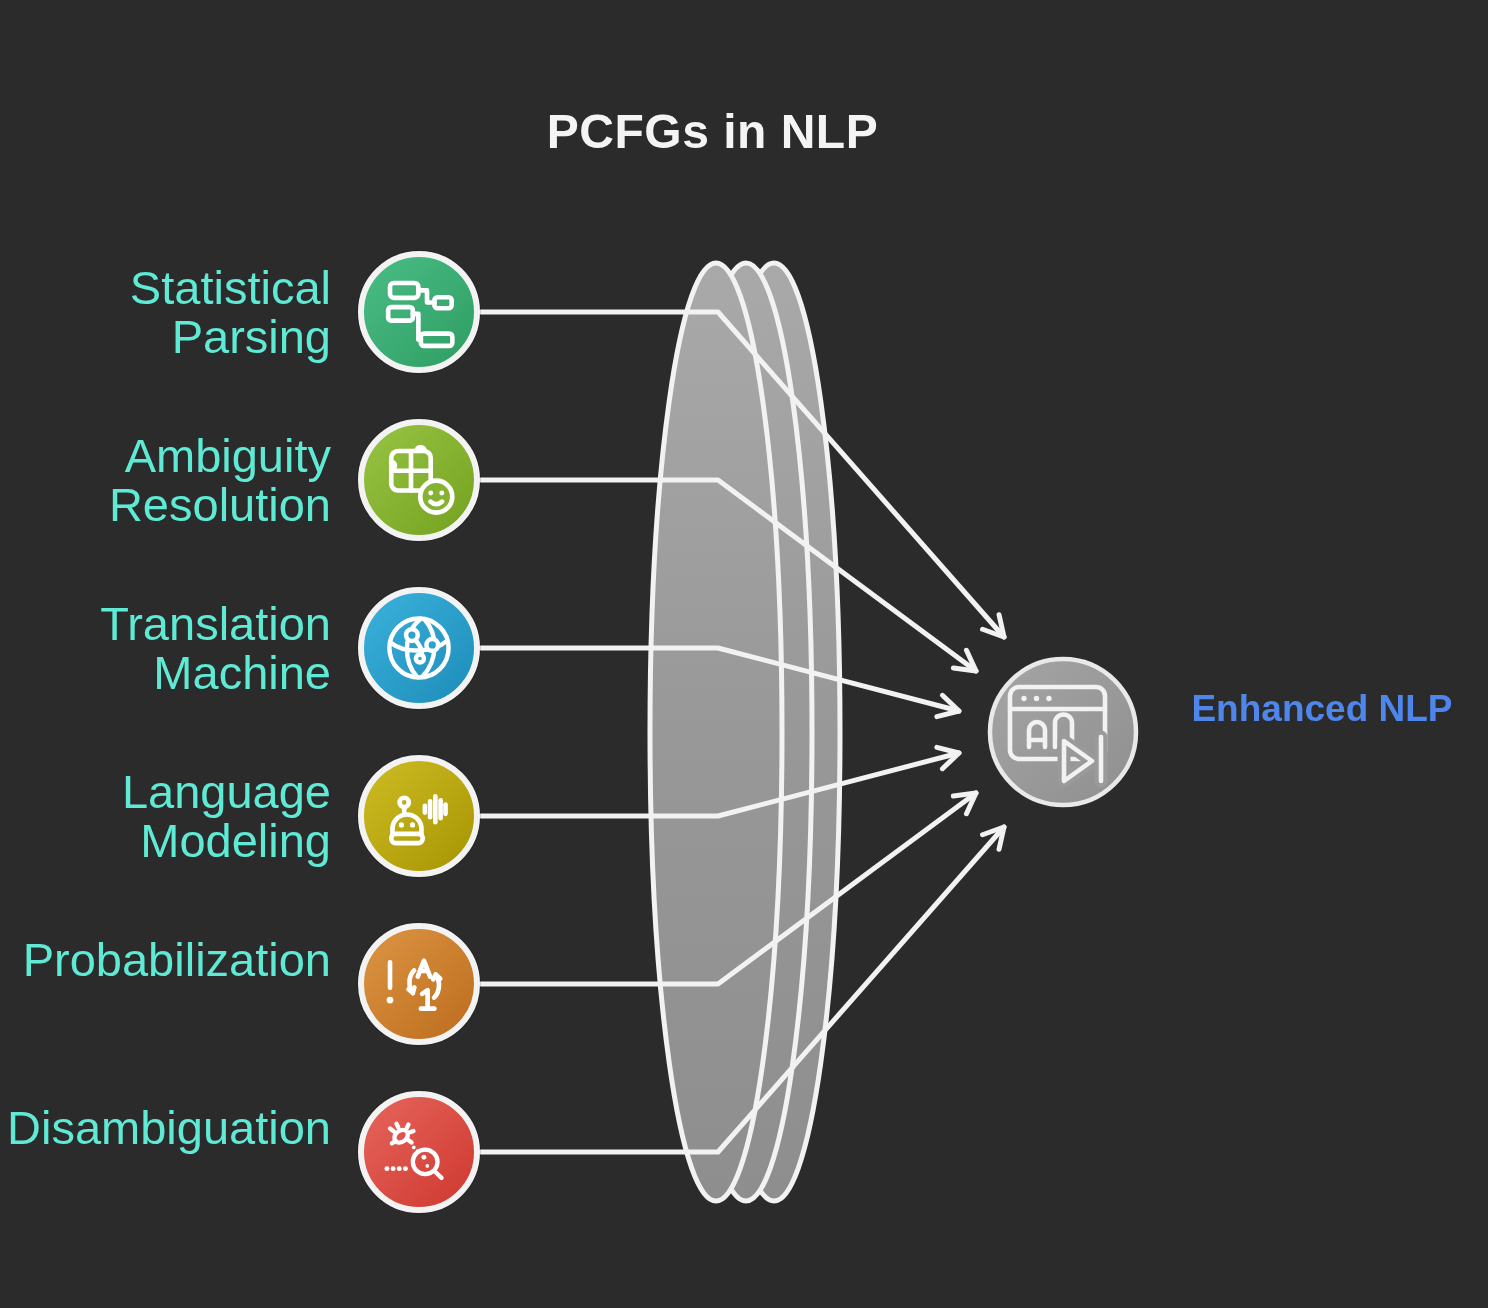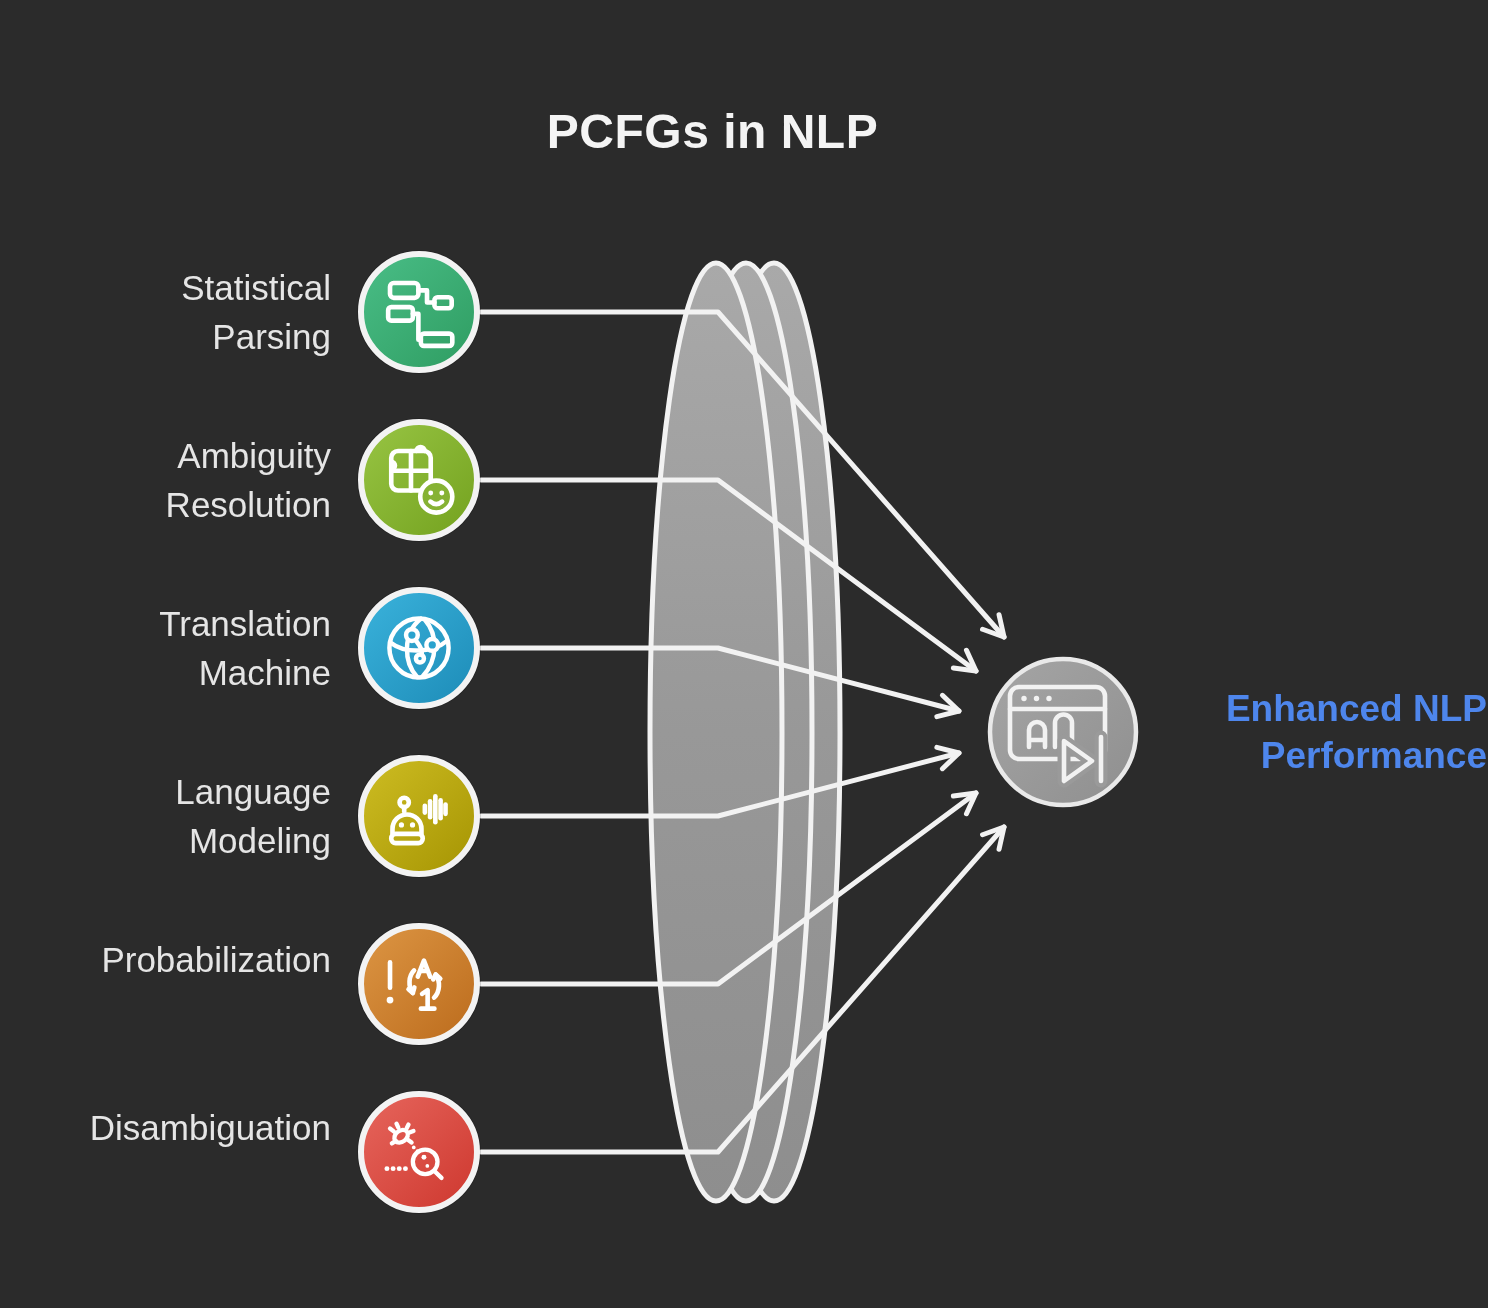--- a/index.html
+++ b/index.html
@@ -6,23 +6,23 @@
   .stage{position:relative;width:1488px;height:1308px;background:#2b2b2b;overflow:hidden;
          font-family:"Liberation Sans",sans-serif;}
   .title{position:absolute;left:0;top:104px;width:1425px;text-align:center;margin:0;
          font-size:48px;font-weight:bold;color:#f4f4f4;letter-spacing:0.5px;}
   .canvas{position:absolute;left:0;top:0;}
   .item-circle{position:absolute;width:122px;height:122px;border-radius:50%;
                border:6px solid #f3f3f3;box-sizing:border-box;
                display:flex;align-items:center;justify-content:center;
                box-shadow:0 0 0 1px rgba(0,0,0,0.15);}
   .item-label{position:absolute;left:0;width:331px;text-align:right;
-              font-size:35px;line-height:49px;color:#e5e5e5;}
+              font-size:47px;line-height:49px;color:#5eead4;}
   .item-label span{display:block;}
-  .result-label{position:absolute;left:1157px;top:685px;width:330px;text-align:right;
+  .result-label{position:absolute;left:1157px;top:685px;width:330px;text-align:center;
                 font-size:37px;line-height:47px;font-weight:bold;color:#4e86ec;}
   .result-label span{display:block;}
 </style>
 </head>
 <body>
 
 <div class="stage">
 
   <h1 class="title">PCFGs in NLP</h1>
 
@@ -181,16 +181,15 @@
   </div>
   <div class="item-label" style="top:935px">
     <span>Probabilization</span>
   </div>
   <div class="item-label" style="top:1103px">
     <span>Disambiguation</span>
   </div>
 
   <div class="result-label" style="color: rgb(78, 134, 236);">
     <span>Enhanced NLP</span>
-    <span>Performance</span>
   </div>
 
 </div>
 
 </body></html>

